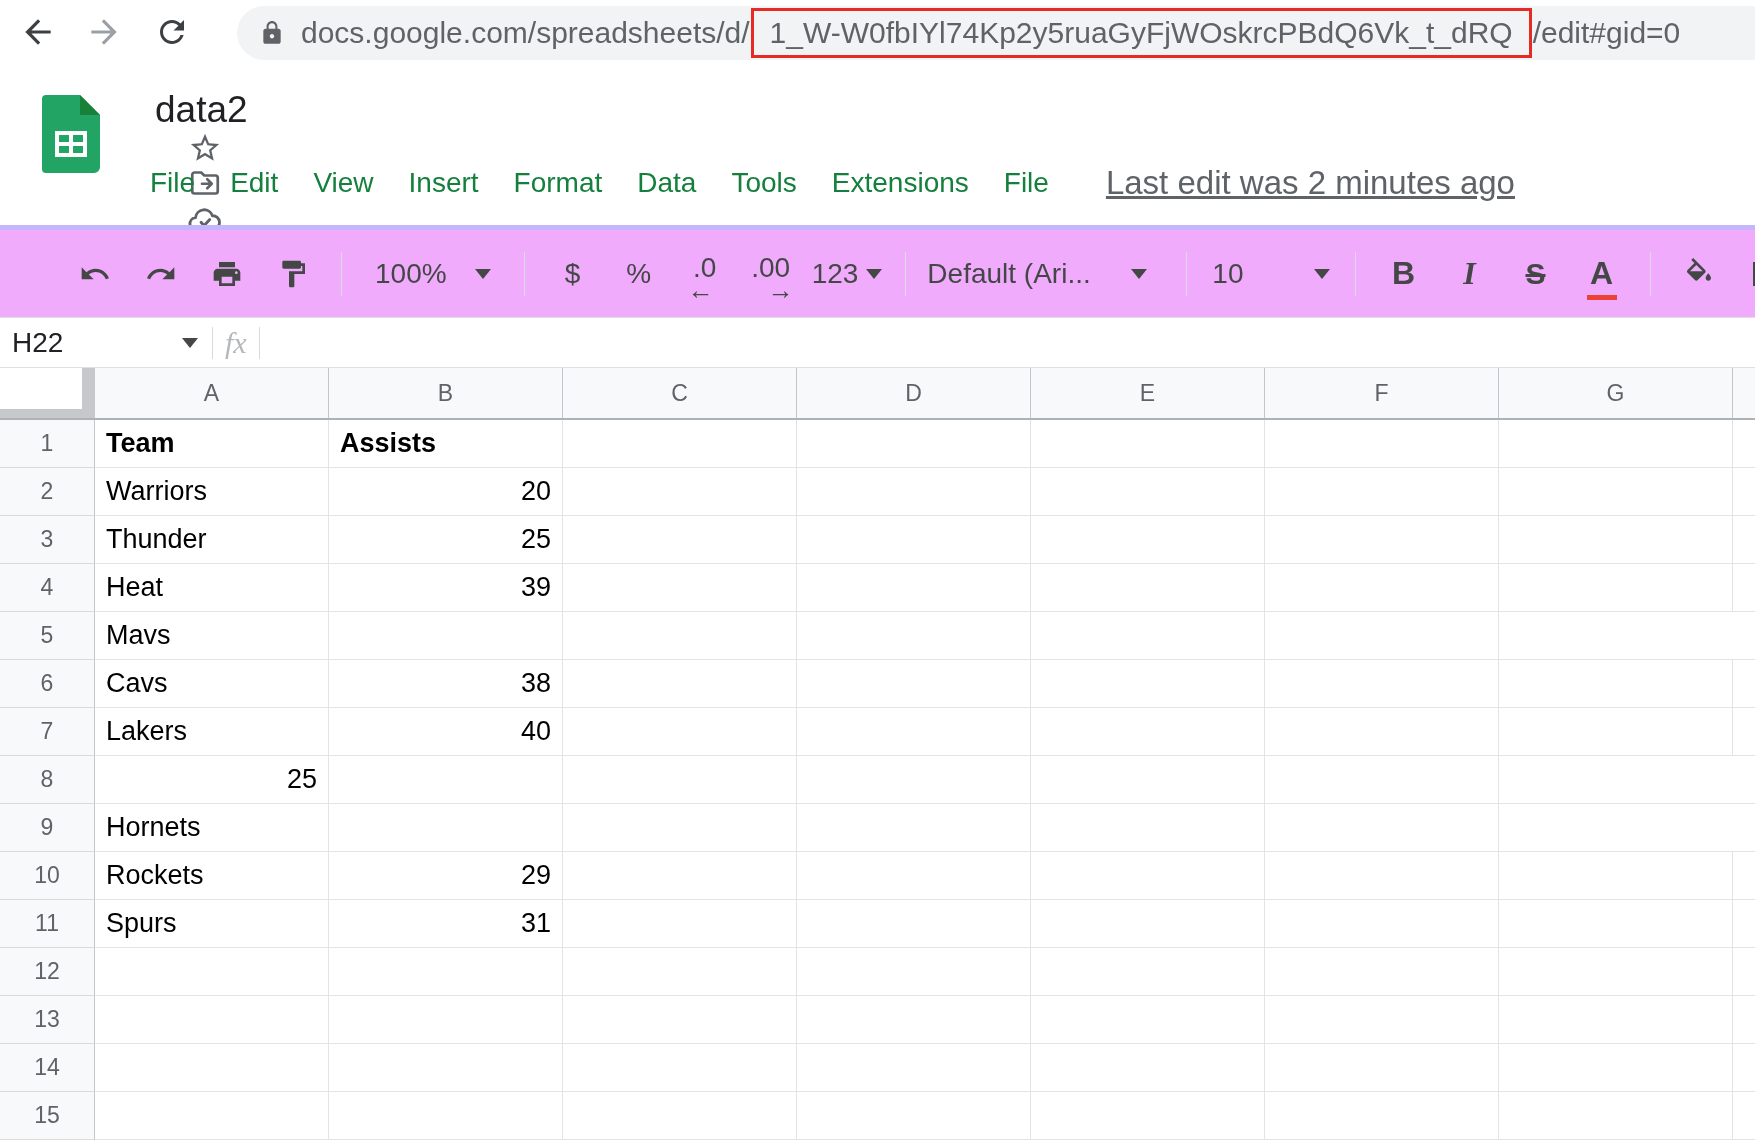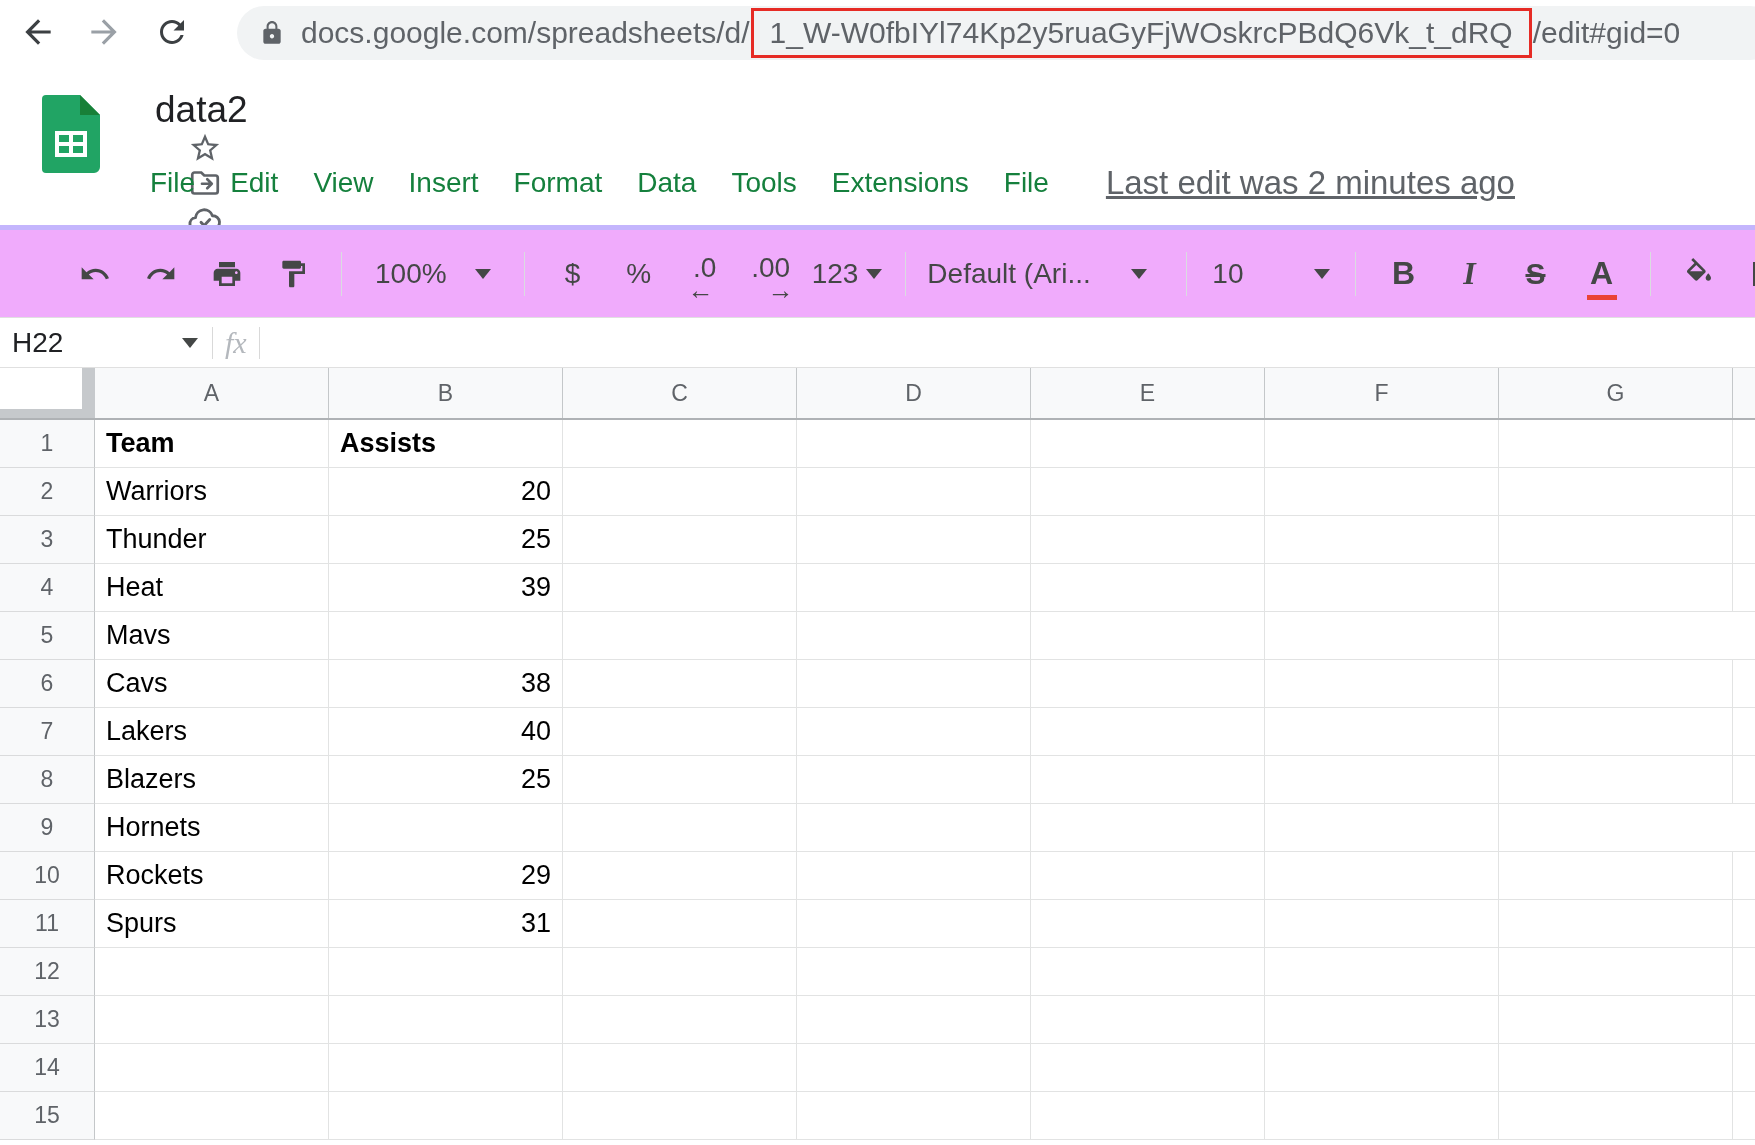--- a/index.html
+++ b/index.html
@@ -380,21 +380,20 @@
       <div class="cell num">40</div>
       <div class="cell"></div>
       <div class="cell"></div>
       <div class="cell"></div>
       <div class="cell"></div>
       <div class="cell"></div>
       <div class="cell sliver"></div>
     </div>
     <div class="grid-row">
       <div class="row-head">8</div>
-      <div class="cell">Blazers</div>
       <div class="cell num">25</div>
       <div class="cell"></div>
       <div class="cell"></div>
       <div class="cell"></div>
       <div class="cell"></div>
       <div class="cell"></div>
       <div class="cell sliver"></div>
     </div>
     <div class="grid-row">
       <div class="row-head">9</div>

